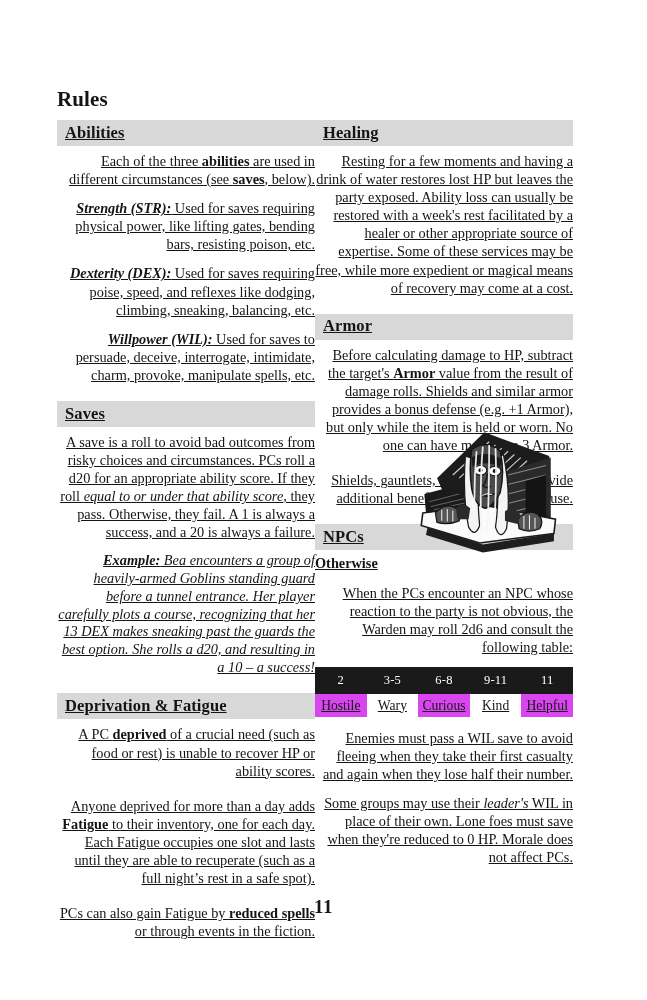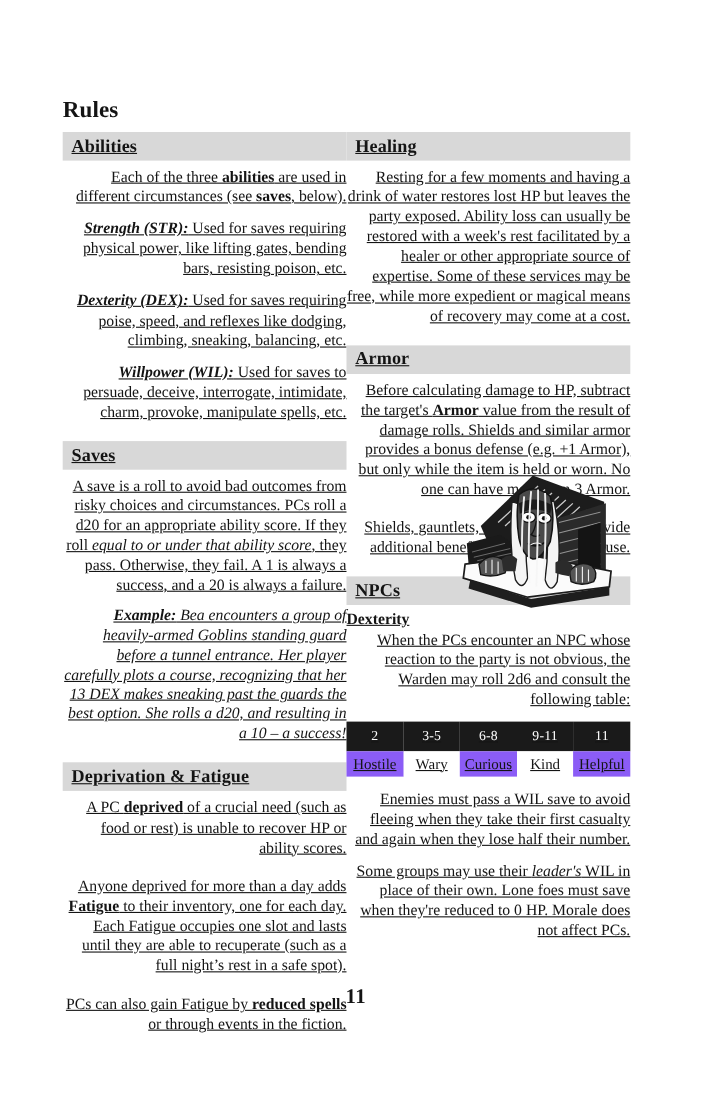--- a/index.html
+++ b/index.html
@@ -48,21 +48,21 @@
     line-height:1;
     letter-spacing:.1px;
   }
 
   p{
     margin:0 0 11px 0;
     font-size:14.3px;
     line-height:1.265;
     text-align:right;
   }
-  p:last-child{margin-bottom:0;}
+  p:last-child{margin-bottom:0;margin-top:11px;}
   .gap{margin-bottom:17px;}
   b{font-weight:bold;}
   i{font-style:italic;}
   .bi{font-weight:bold;font-style:italic;}
   .all-italic{font-style:italic;line-height:1.24;}
 
   .subhead{
     font-size:14.3px;
     font-weight:bold;
     line-height:1.2;
@@ -91,21 +91,21 @@
     vertical-align:middle;
     font-size:12.5px;
     letter-spacing:.2px;
   }
   .rtable .lbl td{
     height:23px;
     vertical-align:middle;
     color:#141414;
     font-size:13.6px;
   }
-  .rtable .lbl td.sh{background:#8b5cf6;}
+  .rtable .lbl td.sh{background:#d946ef;}
   .rtable .lbl td.wh{background:#ffffff;}
 
   .illo{
     position:absolute;
     left:92px;
     top:306px;
     width:158px;
     height:128px;
   }
   .illo svg{display:block;width:100%;height:100%;}
@@ -177,21 +177,21 @@
 
       <p class="gap"><span>Before calculating damage to HP, subtract the target's </span><b>Armor</b><span> value from the result of damage rolls. Shields and similar armor provides a bonus defense (e.g. +1 Armor), but only while the item is held or worn. No one can have more than 3 Armor.</span></p>
 
       <p class="gap">Shields, gauntlets, and helms may provide additional benefits according to their use.</p>
 
       <div class="sec-bar tight">
         <span class="sec-title">NPCs</span>
       </div>
 
       <div class="subhead-block">
-        <div class="subhead">Dexterity</div>
+        <div class="subhead">Otherwise</div>
         <p>When the PCs encounter an NPC whose reaction to the party is not obvious, the Warden may roll 2d6 and consult the following table:</p>
       </div>
 
       <table class="rtable">
         <tbody>
           <tr class="hdr">
             <td>2</td>
             <td>3-5</td>
             <td>6-8</td>
             <td>9-11</td>

